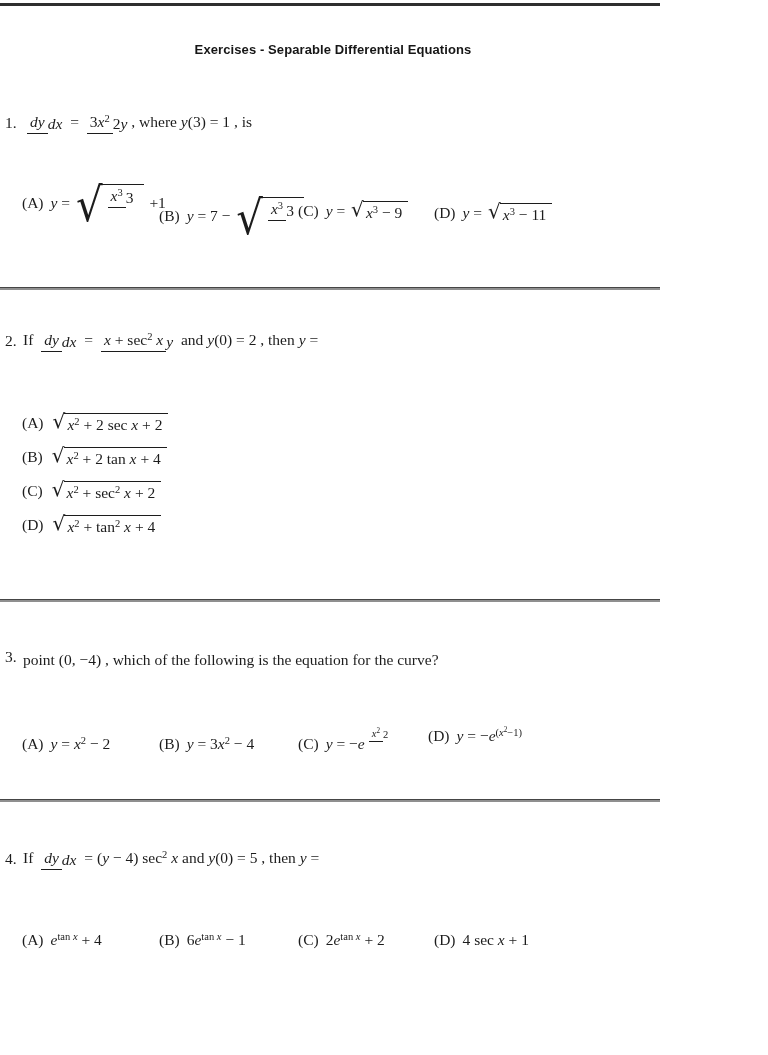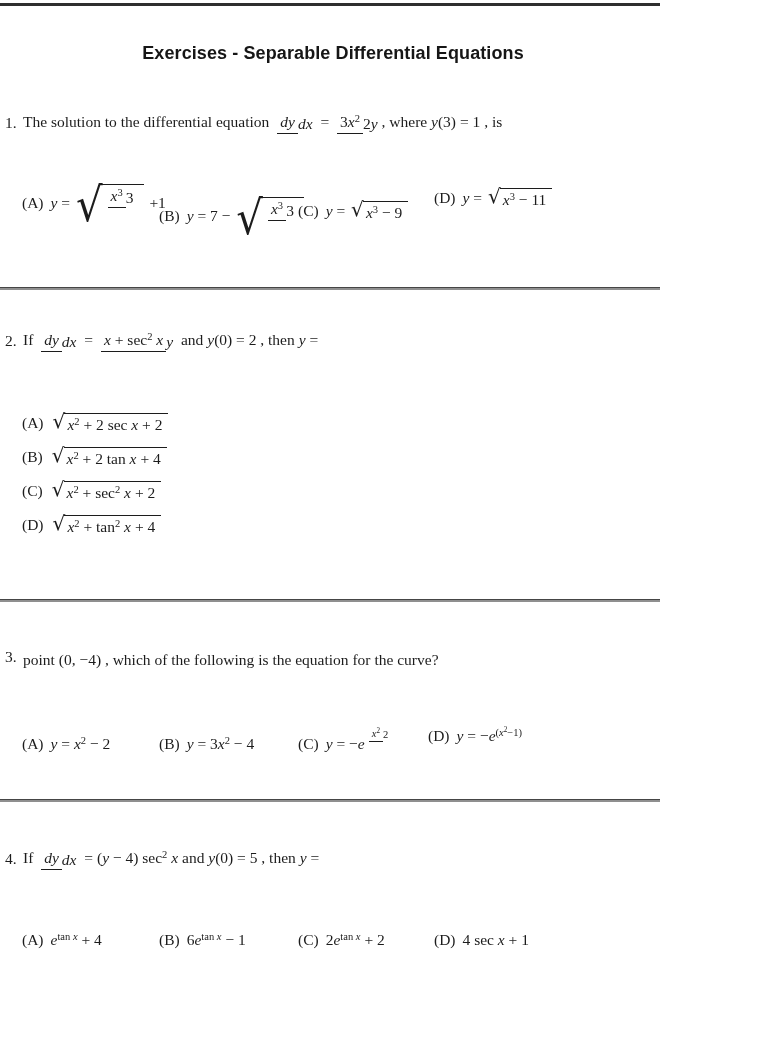--- a/index.html
+++ b/index.html
@@ -6,21 +6,21 @@
   .page {
     position:relative; width:768px; height:1055px; background:#ffffff;
     color:#1c1c1c; font-family:"Liberation Serif", serif; font-size:15.5px;
     overflow:hidden; line-height:1.3;
   }
   .grp { display:contents; }
 
   
   .hdr {
     position:absolute; left:0; width:666px; text-align:center;
-    font-family:"Liberation Sans", sans-serif; font-size:18px; font-weight:600;
+    font-family:"Liberation Sans", sans-serif; font-size:13px; font-weight:600;
     color:#161616; letter-spacing:0.1px;
   }
   .hdr.title { top:42px; }
   .hdr.subtitle { top:77px; text-decoration:underline; text-underline-offset:3px; }
 
   
   .rule { position:absolute; left:0; width:660px; height:3px; background:#8f8f8f; border-top:1px solid #454545; box-sizing:border-box; }
   .rule.top { background:#2e2e2e; border-top:none; }
 
   
@@ -57,21 +57,21 @@
 <div class="page">
 
   <div class="rule top" style="top:3px;"></div>
 
   <div class="hdr title">Exercises - Separable Differential Equations</div>
 
   
   <div class="grp">
     <div class="stem" style="top:112px;">
       <span class="qnum">1.</span>
-      <span class="qtext"><span class="mt">The solution to the differential equation </span><span class="mfrac">
+      <span class="qtext"><span class="mfrac">
             <span class="mnum"><span class="mi">dy</span></span>
             <span class="mden"><span class="mi">dx</span></span>
           </span><span class="mt"> = </span><span class="mfrac">
             <span class="mnum"><span class="mt">3</span><span class="mi">x</span><span class="msup"><span class="mt">2</span></span></span>
             <span class="mden"><span class="mt">2</span><span class="mi">y</span></span>
           </span><span class="mt">, where </span><span class="mi">y</span><span class="mt">(3) = 1 , is</span></span>
     </div>
     <div class="choice" style="left:22px;top:184px;">
       <span class="clabel">(A)</span><span><span class="mi">y</span><span class="mt"> = </span><span class="msqrt tall">
             <span class="mrad">√</span>
@@ -89,21 +89,21 @@
                 <span class="mden"><span class="mt">3</span></span>
               </span></span>
           </span></span>
     </div>
     <div class="choice" style="left:298px;top:201px;">
       <span class="clabel">(C)</span><span><span class="mi">y</span><span class="mt"> = </span><span class="msqrt">
             <span class="mrad">√</span>
             <span class="mvinc"><span class="mi">x</span><span class="msup"><span class="mt">3</span></span><span class="mt"> − 9</span></span>
           </span></span>
     </div>
-    <div class="choice" style="left:434px;top:188px;">
+    <div class="choice" style="left:434px;top:203px;">
       <span class="clabel">(D)</span><span><span class="mi">y</span><span class="mt"> = </span><span class="msqrt">
             <span class="mrad">√</span>
             <span class="mvinc"><span class="mi">x</span><span class="msup"><span class="mt">3</span></span><span class="mt"> − 11</span></span>
           </span></span>
     </div>
   </div>
 
   <div class="rule" style="top:287px;"></div>
 
   

